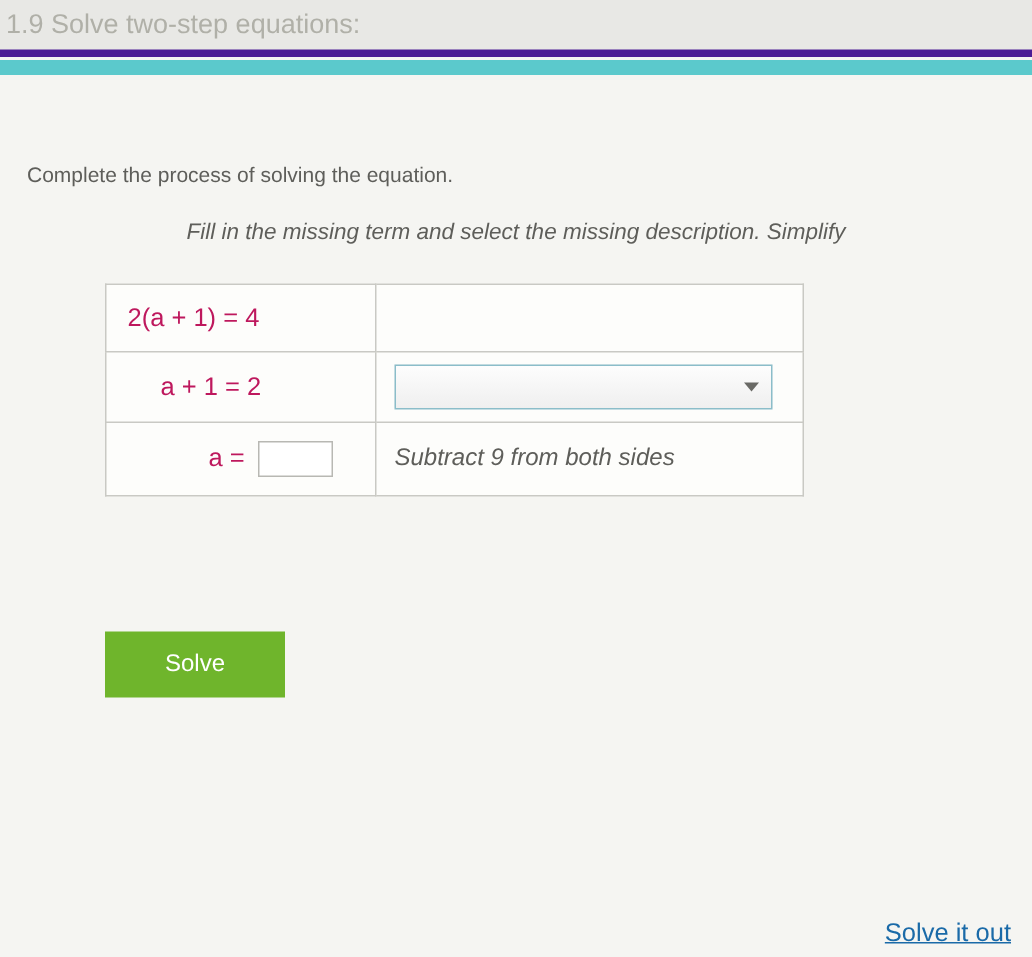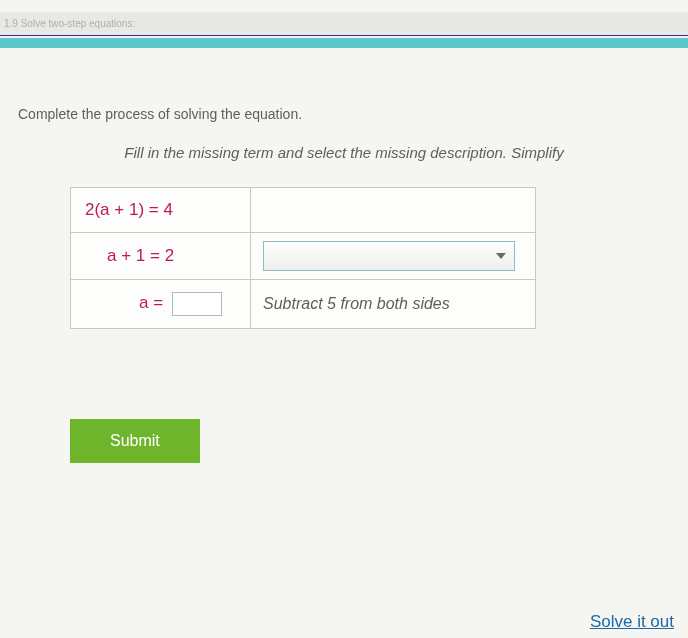--- a/index.html
+++ b/index.html
@@ -7,24 +7,23 @@
     font-family: Arial, Helvetica, sans-serif;
     background: #f5f5f2;
     width: 688px;
     height: 638px;
     overflow: hidden;
     position: relative;
   }
   .breadcrumb-bar {
     background: #e8e8e5;
     color: #b0b0a8;
-    font-size: 10px;
+    font-size: 18px;
     padding: 6px 4px;
-    border-bottom: 1px solid #4c1d95;
-    margin-top: 12px;
+    border-bottom: 5px solid #4c1d95;
   }
   .teal-bar {
     height: 10px;
     background: #5bc9cc;
     margin-top: 2px;
   }
   .content {
     padding: 58px 18px 0 18px;
   }
   .prompt-main {
@@ -134,22 +133,22 @@
         <div class="dropdown">
           <span class="chevron"></span>
         </div>
       </td>
     </tr>
     <tr>
       <td class="col-eq eq-indent2">
         <span>a =</span>
         <span class="answer-box"></span>
       </td>
-      <td class="col-desc">Subtract 5 from both sides</td>
+      <td class="col-desc">Subtract 9 from both sides</td>
     </tr>
   </tbody>
     </table>
 
-  <button class="submit-btn">Submit</button>
+  <button class="submit-btn">Solve</button>
 
 </div>
 
 <a class="work-it-out">Solve it out</a>
 
 </body></html>

